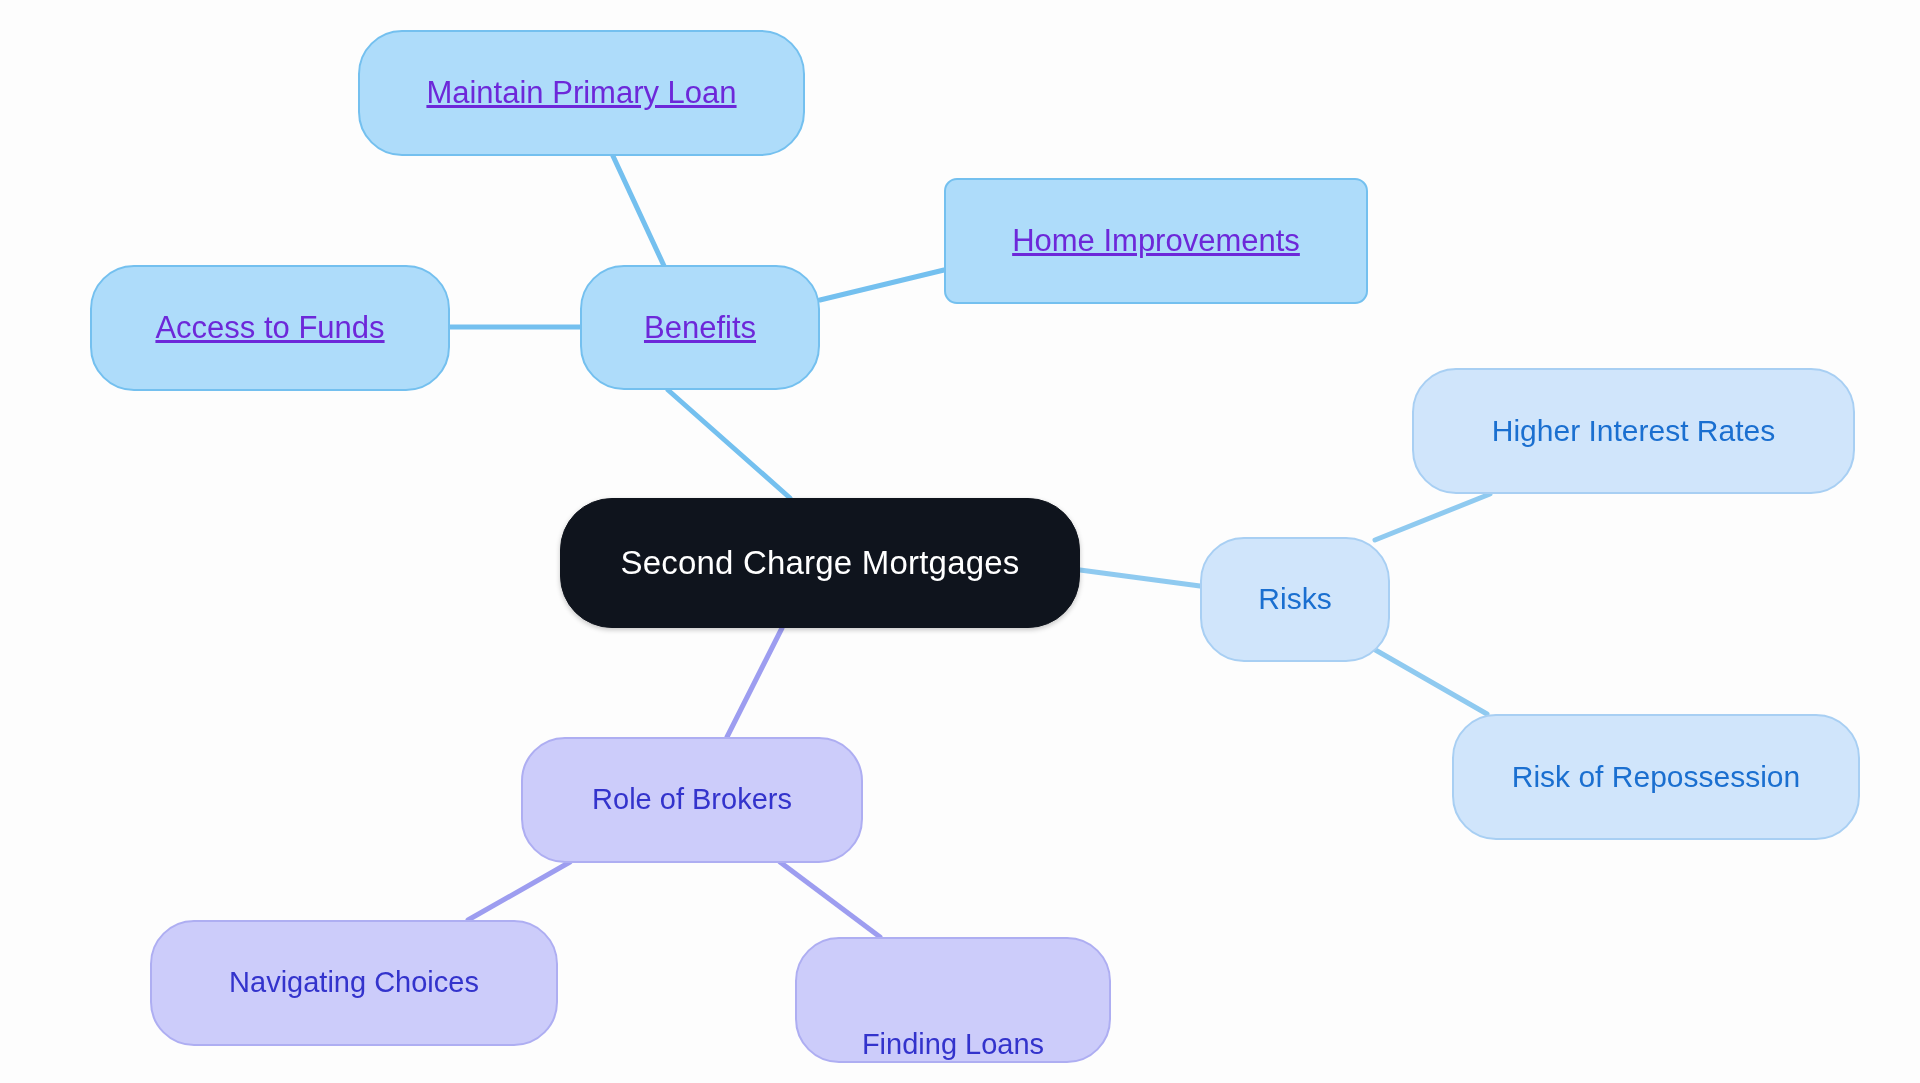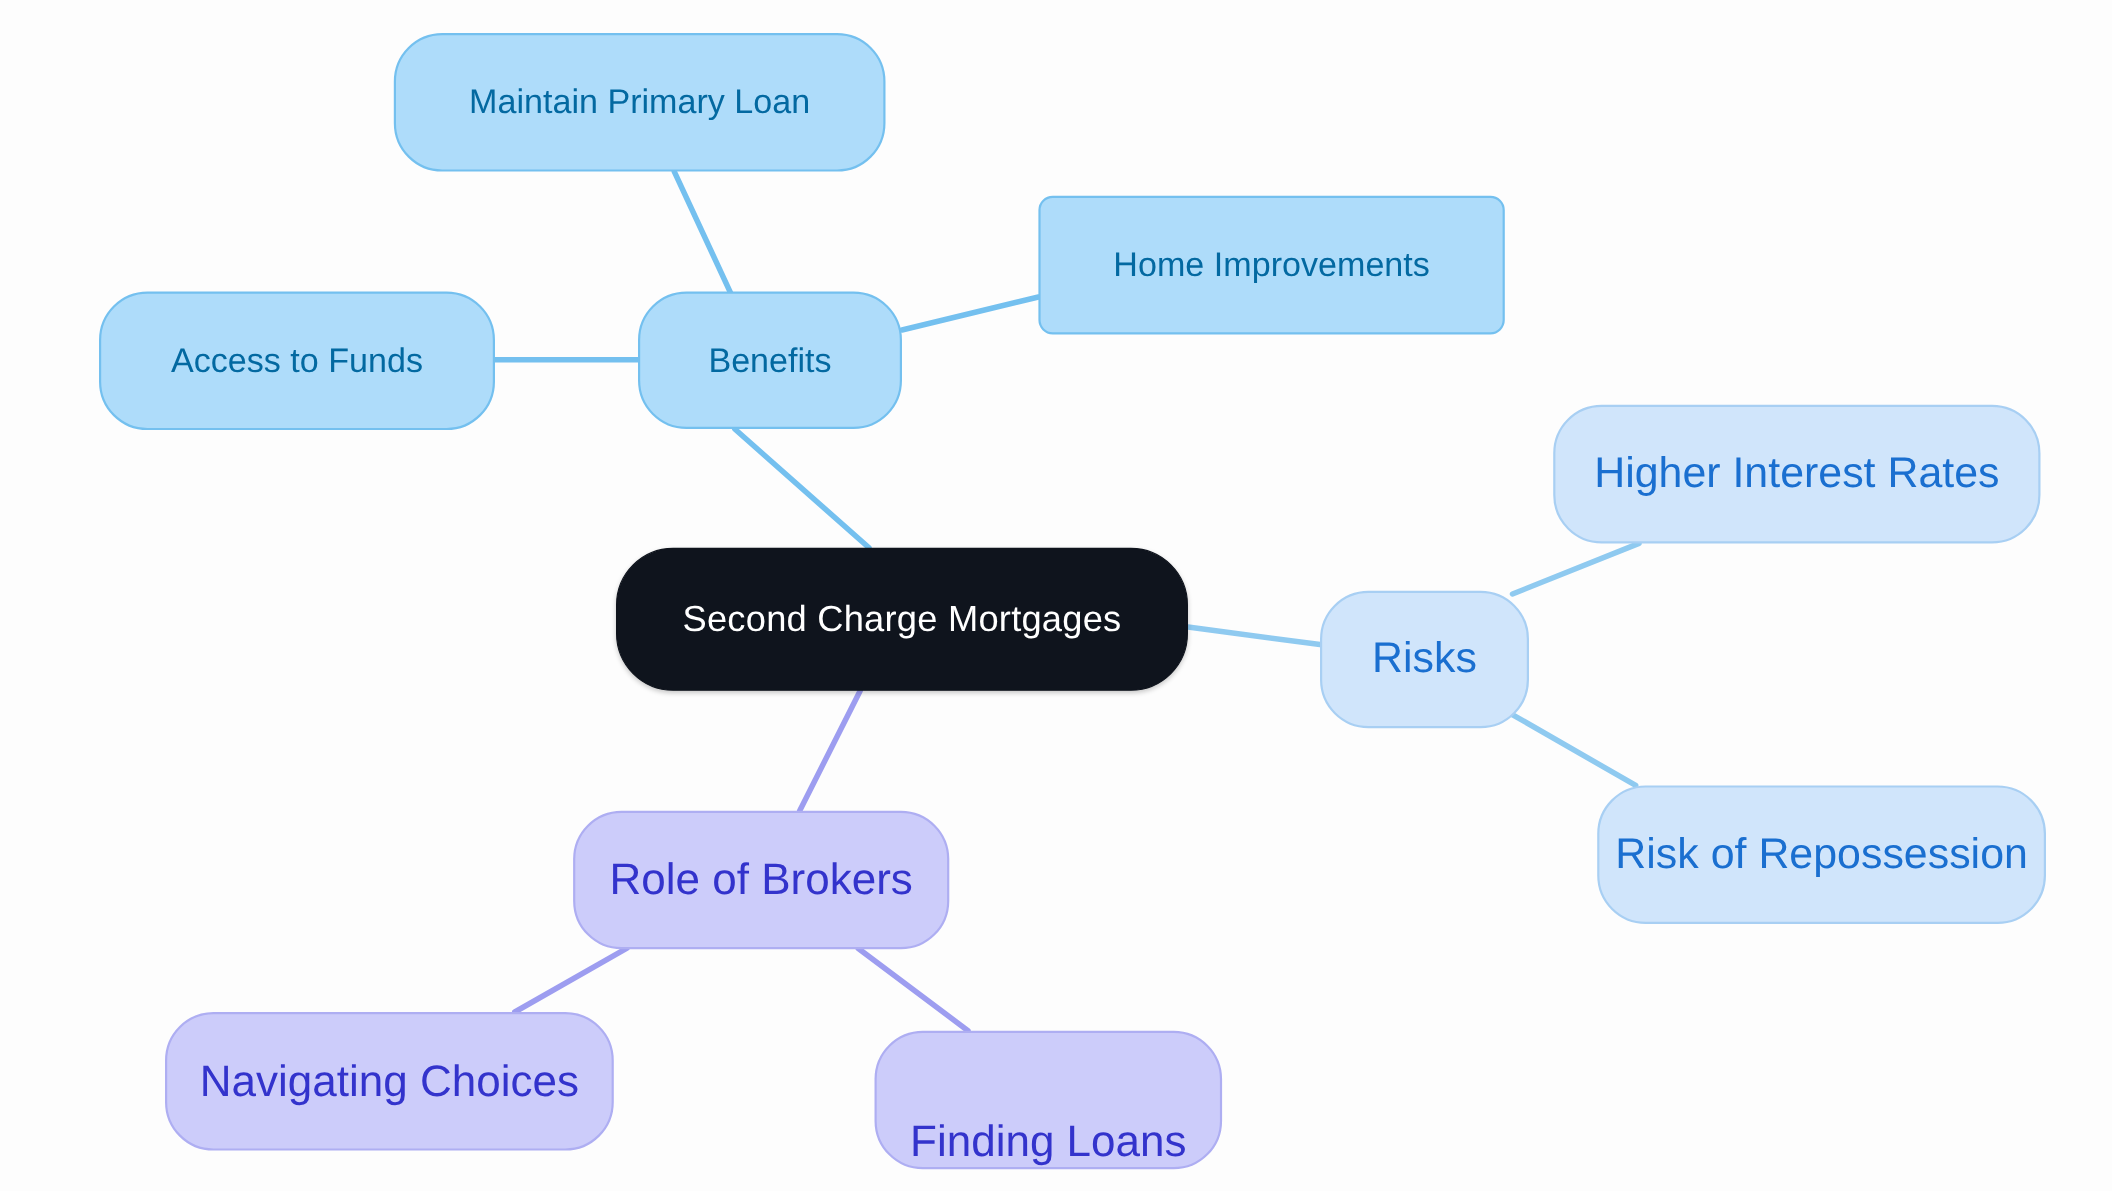--- a/index.html
+++ b/index.html
@@ -41,37 +41,38 @@
     color: #ffffff;
     border: 1px solid #0f141d;
     border-radius: 52px;
     font-size: 33px;
     letter-spacing: 0.2px;
     box-shadow: 0 2px 5px rgba(0,0,0,0.22);
   }
   .node-blue-strong {
     background: #aedcfa;
     border: 2px solid #74c0ef;
-    color: #0369a1;
+    color: #6d28d9;
     border-radius: 44px;
     font-size: 31px;
+    text-decoration: underline;
   }
   .node-blue-soft {
     background: #d0e5fb;
     border: 2px solid #a8cff3;
     color: #1a6fd0;
     border-radius: 44px;
-    font-size: 39px;
+    font-size: 30px;
   }
   .node-purple {
     background: #ccccfa;
     border: 2px solid #aeaef2;
     color: #3333cc;
     border-radius: 44px;
-    font-size: 40px;
+    font-size: 29px;
   }
 </style>
 </head>
 <body>
 
 <div id="mindmap-canvas">
   <svg id="edge-layer" viewBox="0 0 1920 1083">
       <line x1="790" y1="498" x2="668" y2="390" stroke="#74c0ef" stroke-width="5" stroke-linecap="round"></line>
       <line x1="665" y1="268" x2="613" y2="156" stroke="#74c0ef" stroke-width="5" stroke-linecap="round"></line>
       <line x1="580" y1="327" x2="450" y2="327" stroke="#74c0ef" stroke-width="5" stroke-linecap="round"></line>

